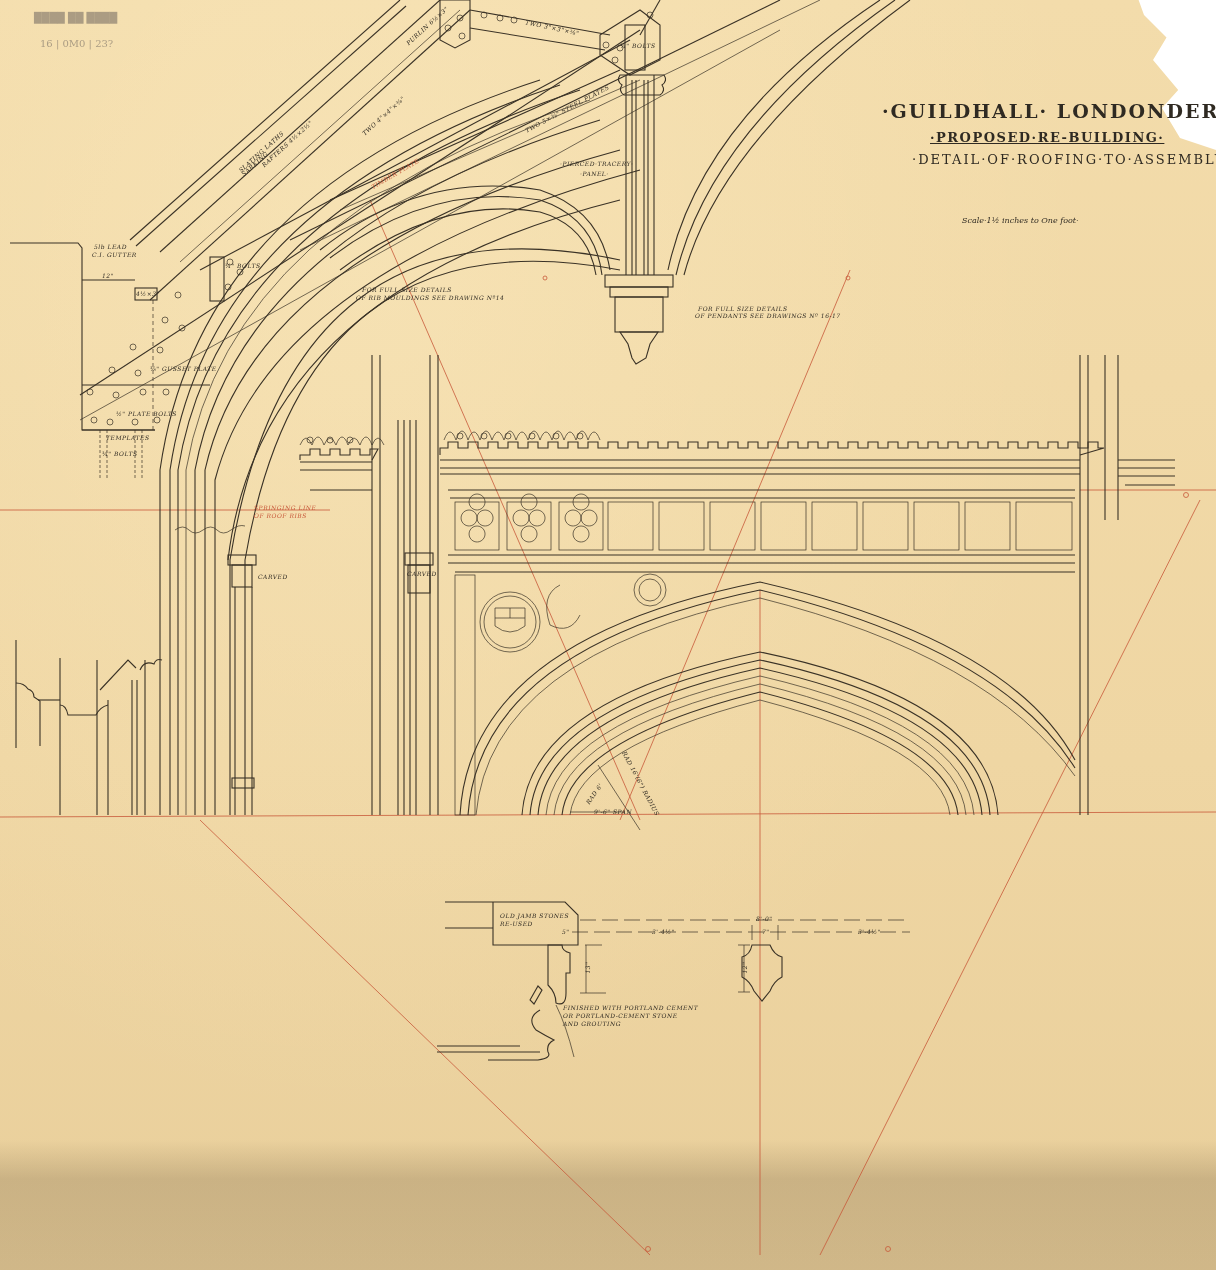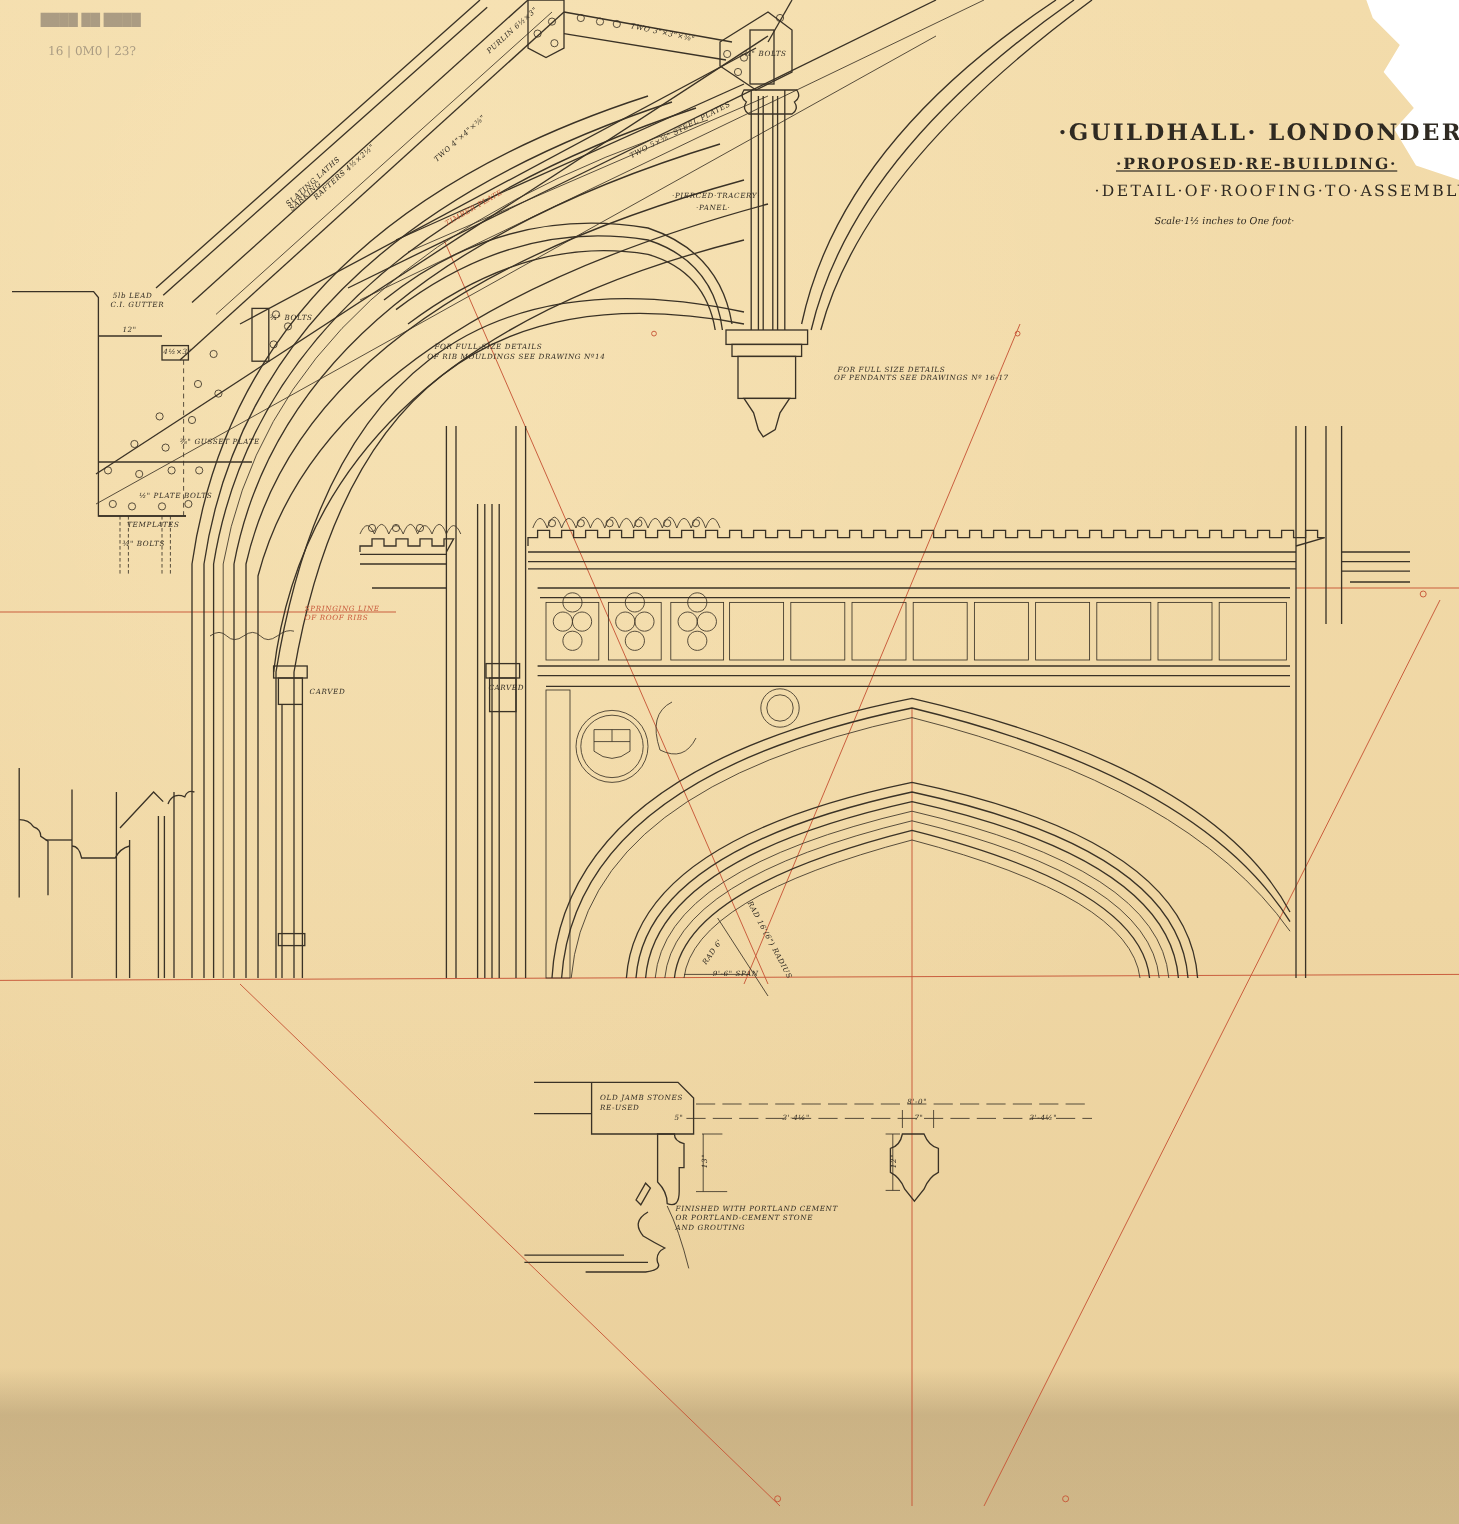--- a/index.html
+++ b/index.html
@@ -10,21 +10,21 @@
   svg{position:absolute;left:0;top:0;}
   .ink{stroke:#3a3226;fill:none;stroke-width:1.1;}
   .ink2{stroke:#3a3226;fill:none;stroke-width:0.7;}
   .red{stroke:#c8593a;fill:none;stroke-width:0.8;}
   .lbl{position:absolute;color:#2f2a22;font-family:"DejaVu Serif",serif;white-space:nowrap;}
   .small{font-size:6px;letter-spacing:0.5px;font-style:italic;}
   .redlbl{color:#c8593a;}
   .title1{font-size:19px;letter-spacing:2px;font-weight:bold;}
   .title2{font-size:13px;letter-spacing:1.5px;font-weight:bold;text-decoration:underline;}
   .title3{font-size:13px;letter-spacing:2px;}
-  .scale{font-size:8px;font-style:italic;}
+  .scale{font-size:8px;font-style:italic;margin-top:36px;}
   .pencil{color:#8c8070;font-size:10px;opacity:0.7;}
   .tear{position:absolute;right:0;top:0;width:90px;height:150px;background:#ffffff;
         clip-path:polygon(14% 0,100% 0,100% 100%,60% 92%,40% 72%,58% 60%,30% 40%,45% 25%,20% 10%);}
   .stainband{position:absolute;left:0;top:1140px;width:1216px;height:130px;
         background:linear-gradient(180deg,rgba(120,100,70,0) 0%,rgba(120,100,70,0.28) 30%,rgba(120,100,70,0.22) 100%);}
 </style>
 </head>
 <body>
 
 <div id="sheet">

